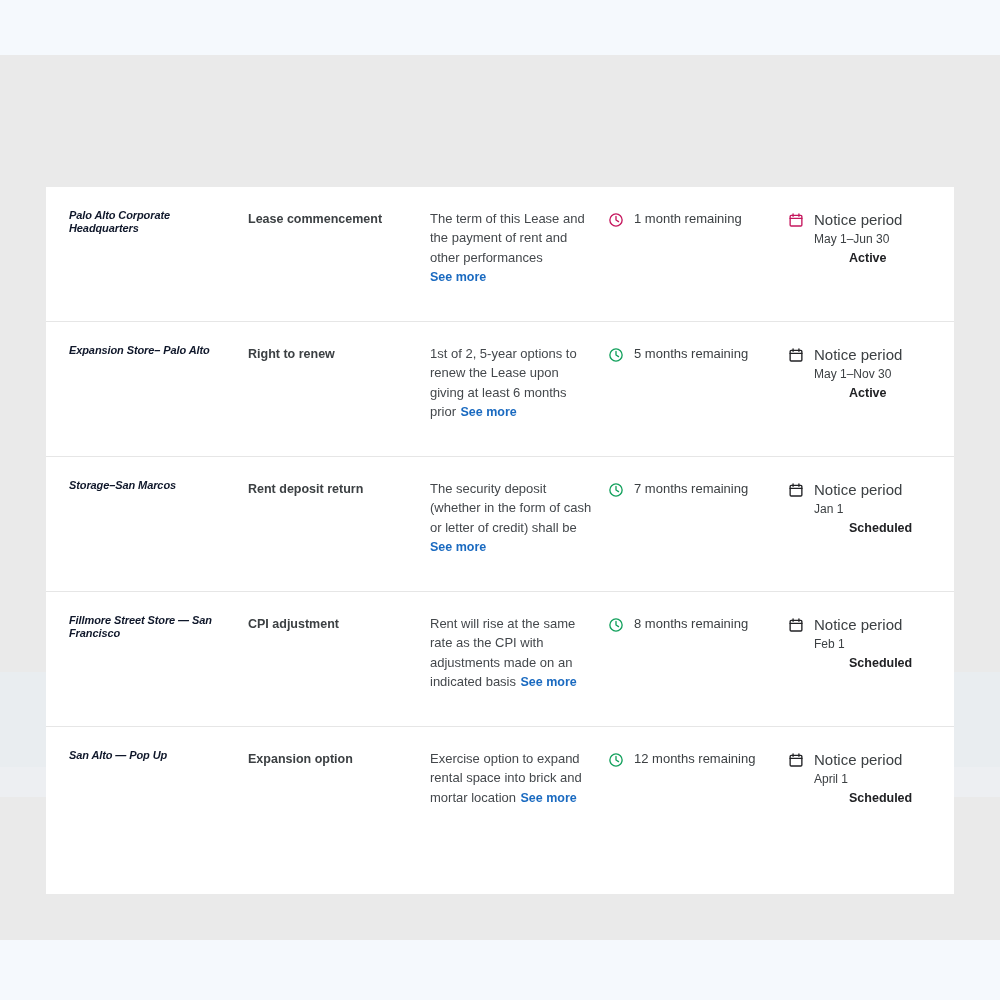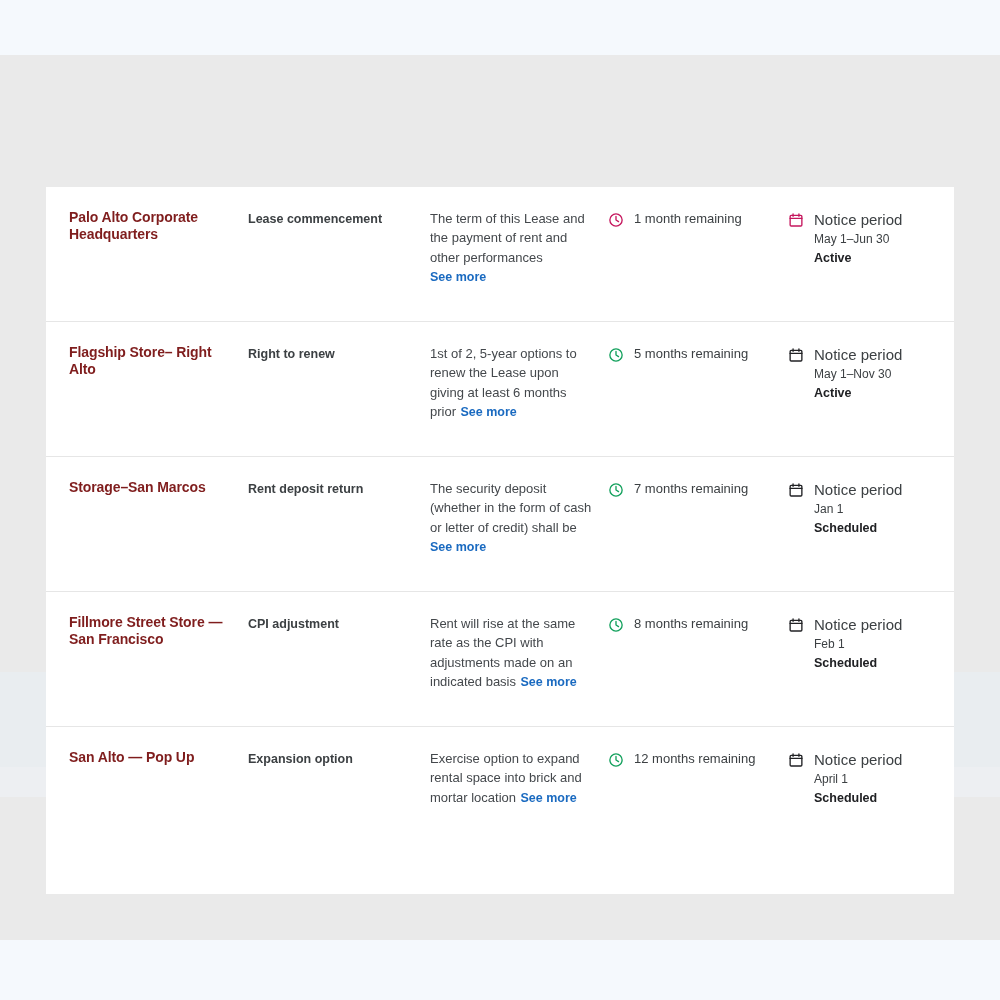--- a/index.html
+++ b/index.html
@@ -130,26 +130,27 @@
   }
   .col-notice {
     width: 166px;
     flex: 0 0 166px;
     display: flex;
     align-items: flex-start;
     gap: 10px;
   }
 
   .location-name {
-    color: #7f1d1d;
-    font-size: 14px;
+    color: #0f172a;
+    font-size: 11px;
     font-weight: bold;
     line-height: 1.19;
     letter-spacing: -.1px;
     cursor: pointer;
+    font-style: italic;
   }
 
   .clause-type {
     color: #3c4043;
     font-size: 12.5px;
     font-weight: bold;
     line-height: 1.4;
     padding-top: 2px;
   }
 
@@ -191,20 +192,21 @@
     font-size: 12px;
     line-height: 1.45;
     white-space: nowrap;
   }
   .notice-status {
     color: #202124;
     font-size: 12.5px;
     font-weight: bold;
     line-height: 1.45;
     margin-top: 1px;
+    margin-left: 35px;
   }
 
   .icon-16 {
     width: 16px;
     height: 16px;
     flex: 0 0 16px;
     display: block;
     margin-top: 3px;
   }
 </style>
@@ -253,21 +255,21 @@
         <span class="notice-block">
           <span class="notice-label">Notice period</span>
           <span class="notice-dates">May 1–Jun 30</span>
           <span class="notice-status">Active</span>
         </span>
       </div>
     </div>
 
     <div class="clause-row">
       <div class="col-location">
-        <div class="location-name">Flagship Store– Right Alto</div>
+        <div class="location-name">Expansion Store– Palo Alto</div>
       </div>
       <div class="col-type">
         <div class="clause-type">Right to renew</div>
       </div>
       <div class="col-desc">
         <span class="clause-desc">1st of 2, 5-year options to renew the Lease upon giving at least 6 months prior</span>
         <span class="see-more">See more</span>
       </div>
       <div class="col-remaining">
         <span class="icon-16">

